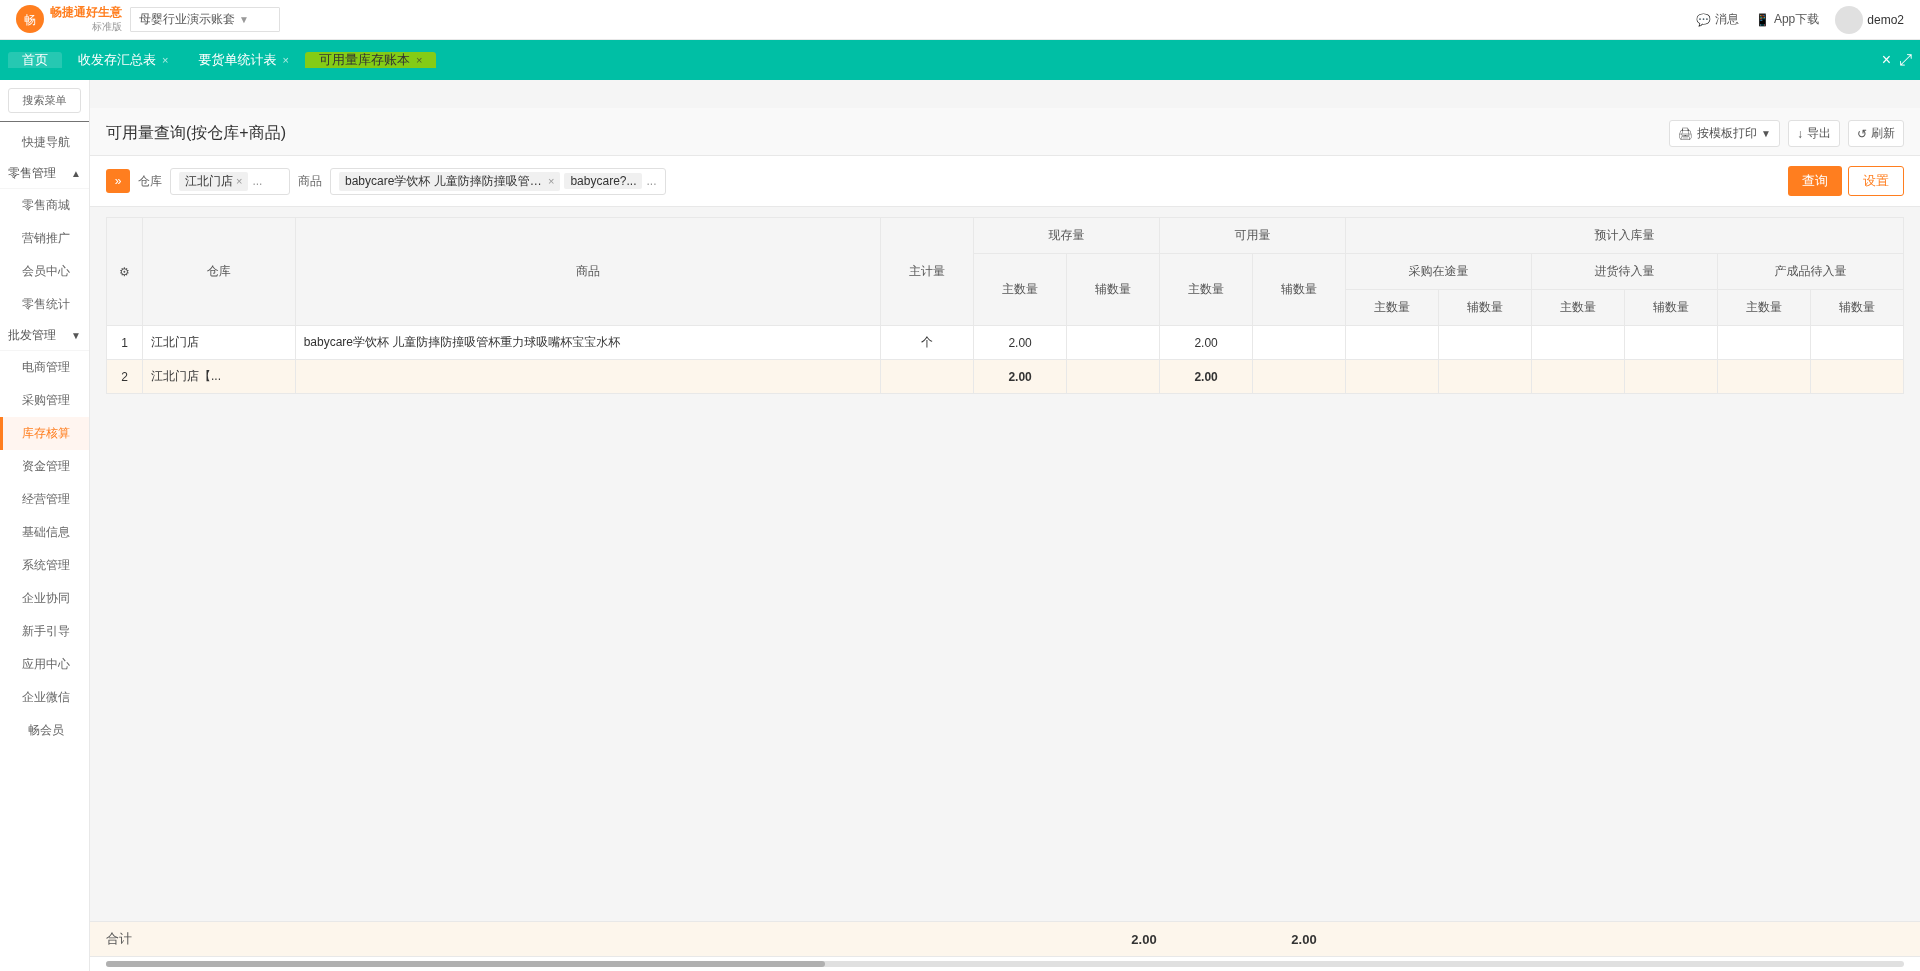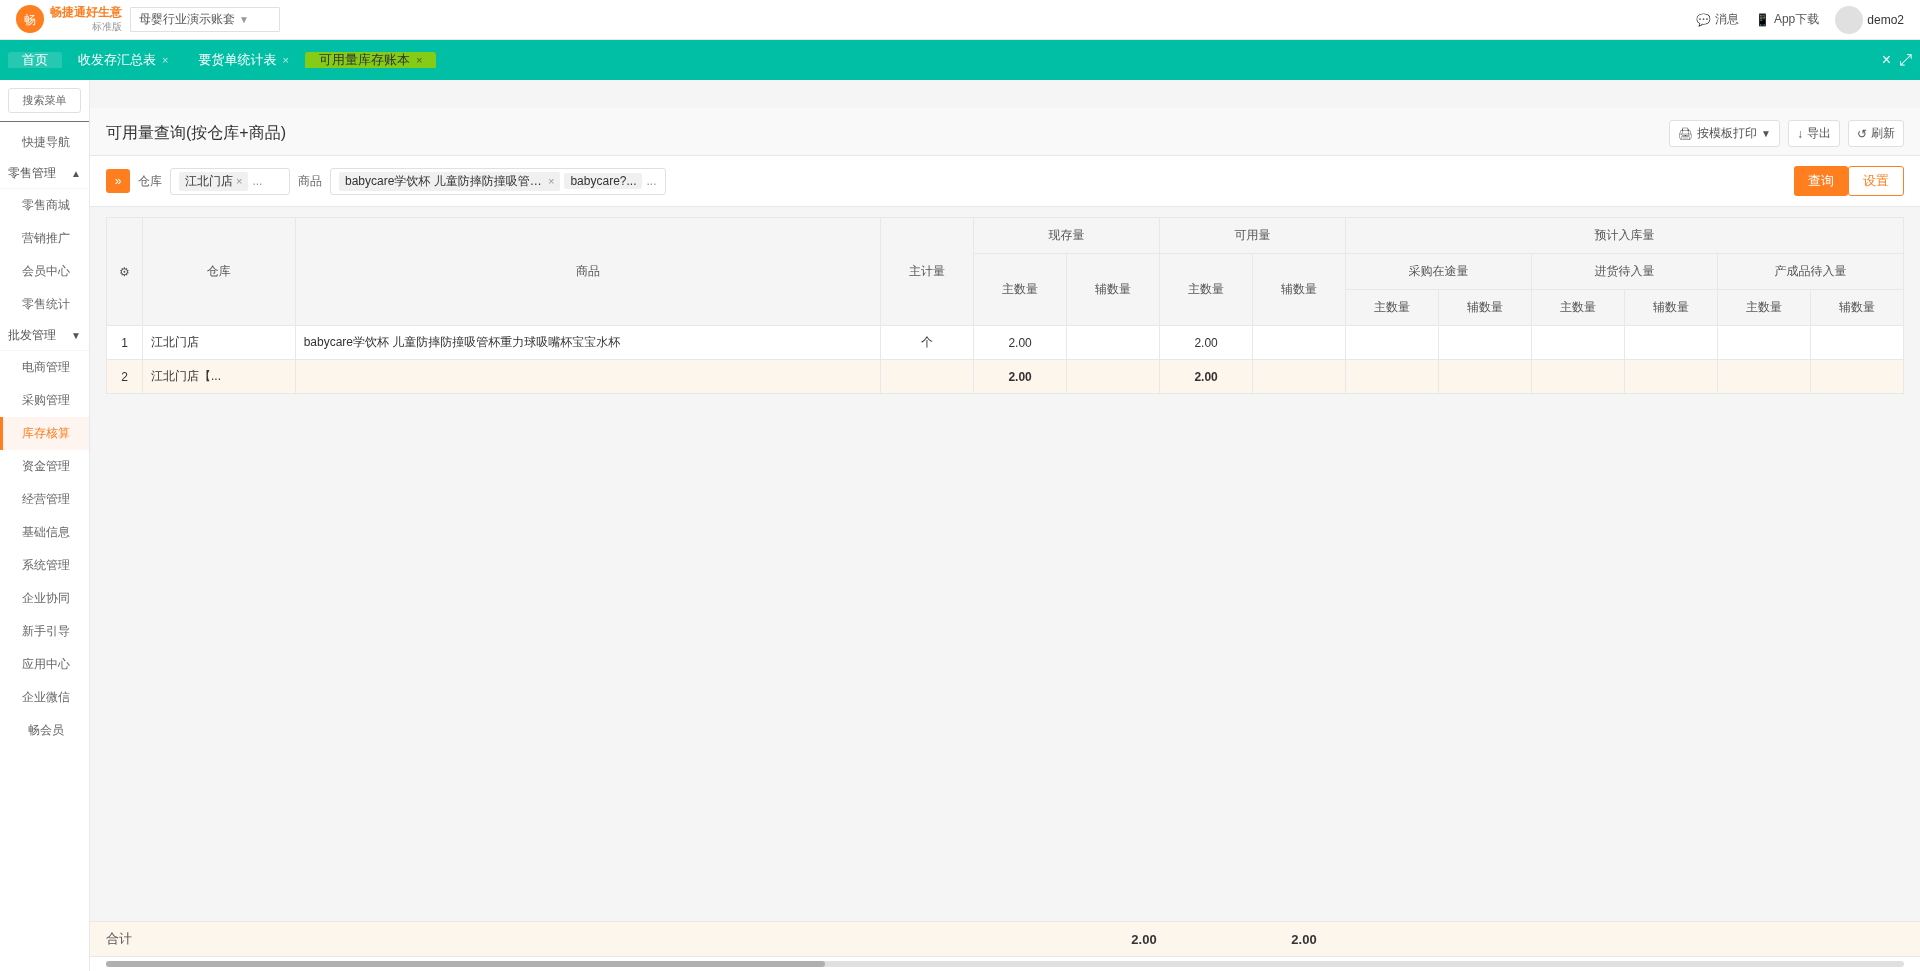--- a/index.html
+++ b/index.html
@@ -60,21 +60,21 @@
     .page-action-btn { display: flex; align-items: center; gap: 4px; font-size: 12px; color: #555; cursor: pointer; padding: 4px 8px; border-radius: 3px; border: 1px solid #e0e0e0; background: #fff; }
 
     
     .filter-area { padding: 10px 16px; background: #fff; border-bottom: 1px solid #e8e8e8; display: flex; align-items: center; gap: 8px; flex-shrink: 0; }
     .filter-expand-btn { width: 24px; height: 24px; background: #ff7e1f; border-radius: 3px; display: flex; align-items: center; justify-content: center; cursor: pointer; color: #fff; font-size: 12px; }
     .filter-label { font-size: 12px; color: #666; }
     .filter-tag-container { display: flex; align-items: center; gap: 4px; border: 1px solid #e0e0e0; border-radius: 3px; padding: 3px 8px; min-width: 120px; background: #fff; }
     .filter-tag { display: flex; align-items: center; gap: 3px; background: #f0f0f0; border-radius: 2px; padding: 1px 6px; font-size: 12px; color: #333; }
     .filter-tag-close { cursor: pointer; color: #999; font-size: 11px; }
     .filter-dots { color: #999; font-size: 12px; cursor: pointer; }
-    .filter-actions { margin-left: auto; display: flex; }
+    .filter-actions { margin-left: auto; display: flex; gap: 6px; }
     .btn-query { background: #ff7e1f; color: #fff; border: none; border-radius: 3px; padding: 5px 14px; font-size: 13px; cursor: pointer; }
     .btn-settings { background: #fff; color: #ff7e1f; border: 1px solid #ff7e1f; border-radius: 3px; padding: 5px 14px; font-size: 13px; cursor: pointer; }
 
     
     .table-area { flex: 1; overflow: auto; padding: 10px 16px; }
     .data-table { width: 100%; border-collapse: collapse; background: #fff; border: 1px solid #e8e8e8; }
     .data-table th, .data-table td { border: 1px solid #e8e8e8; padding: 0 8px; font-size: 12px; }
     .data-table th { background: #f5f5f5; color: #555; font-weight: normal; height: 36px; text-align: center; }
     .data-table td { height: 34px; color: #333; }
     .data-table .center { text-align: center; }

